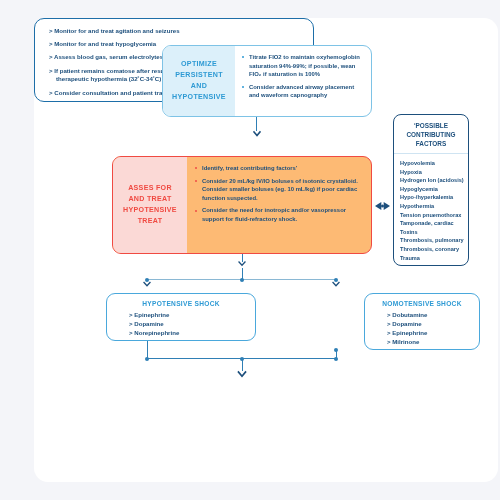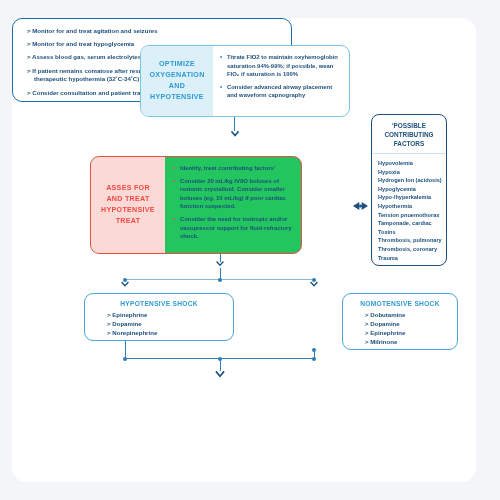--- a/index.html
+++ b/index.html
@@ -3,21 +3,21 @@
 <meta charset="utf-8">
 <style>
   html,body{margin:0;padding:0;}
   body{
     width:500px;height:500px;
     background:#f4f5f9;
     font-family:"Liberation Sans", sans-serif;
     overflow:hidden;
   }
   #card{
-    position:absolute;left:12px;top:18px;width:464px;height:464px;
+    position:absolute;left:34px;top:18px;width:464px;height:464px;
     background:#ffffff;border-radius:14px;
   }
   .stage{position:absolute;inset:0;}
 
   
   .box{position:absolute;box-sizing:border-box;border-radius:9px;overflow:hidden;}
 
   
   #box-vent{
     left:128px;top:27px;width:210px;height:72px;
@@ -39,22 +39,22 @@
   }
   .bul:before{
     content:"";position:absolute;left:0;top:3.2px;
     width:2px;height:2px;background:#2e9ad4;border-radius:50%;
   }
   .bul.red{color:#1d4f7c;}
   .bul.red:before{background:#ef4b45;}
 
   
   #box-shock{
-    left:78px;top:138px;width:212px;height:98px;
-    border:1.2px solid #f04a42;background:#22c55e;display:flex;
+    left:78px;top:138px;width:260px;height:98px;
+    border:1.2px solid #f04a42;background:#fdba74;display:flex;
   }
   #box-shock .ttl{
     width:74px;background:#fbd9d6;color:#f04a42;
     font-size:7.1px;font-weight:bold;line-height:11px;
     letter-spacing:.3px;text-align:center;
     display:flex;align-items:center;justify-content:center;
   }
   #box-shock .body{flex:1;padding:7px 7px 4px 8px;}
 
   
@@ -118,21 +118,21 @@
 </head>
 <body>
 
 <div id="card">
   <div class="stage">
 
     <div class="box" id="box-vent">
       <div class="ttl">
         <div>
           <span>OPTIMIZE</span>
-          <span>OXYGENATION</span>
+          <span>PERSISTENT</span>
           <span>AND</span>
           <span>HYPOTENSIVE</span>
         </div>
       </div>
       <div class="body">
         <div class="bul">Titrate FIO2 to maintain oxyhemoglobin saturation 94%-99%; if possible, wean FIO₂ if saturation is 100%</div>
         <div class="bul">Consider advanced airway placement and waveform capnography</div>
       </div>
     </div>
 

